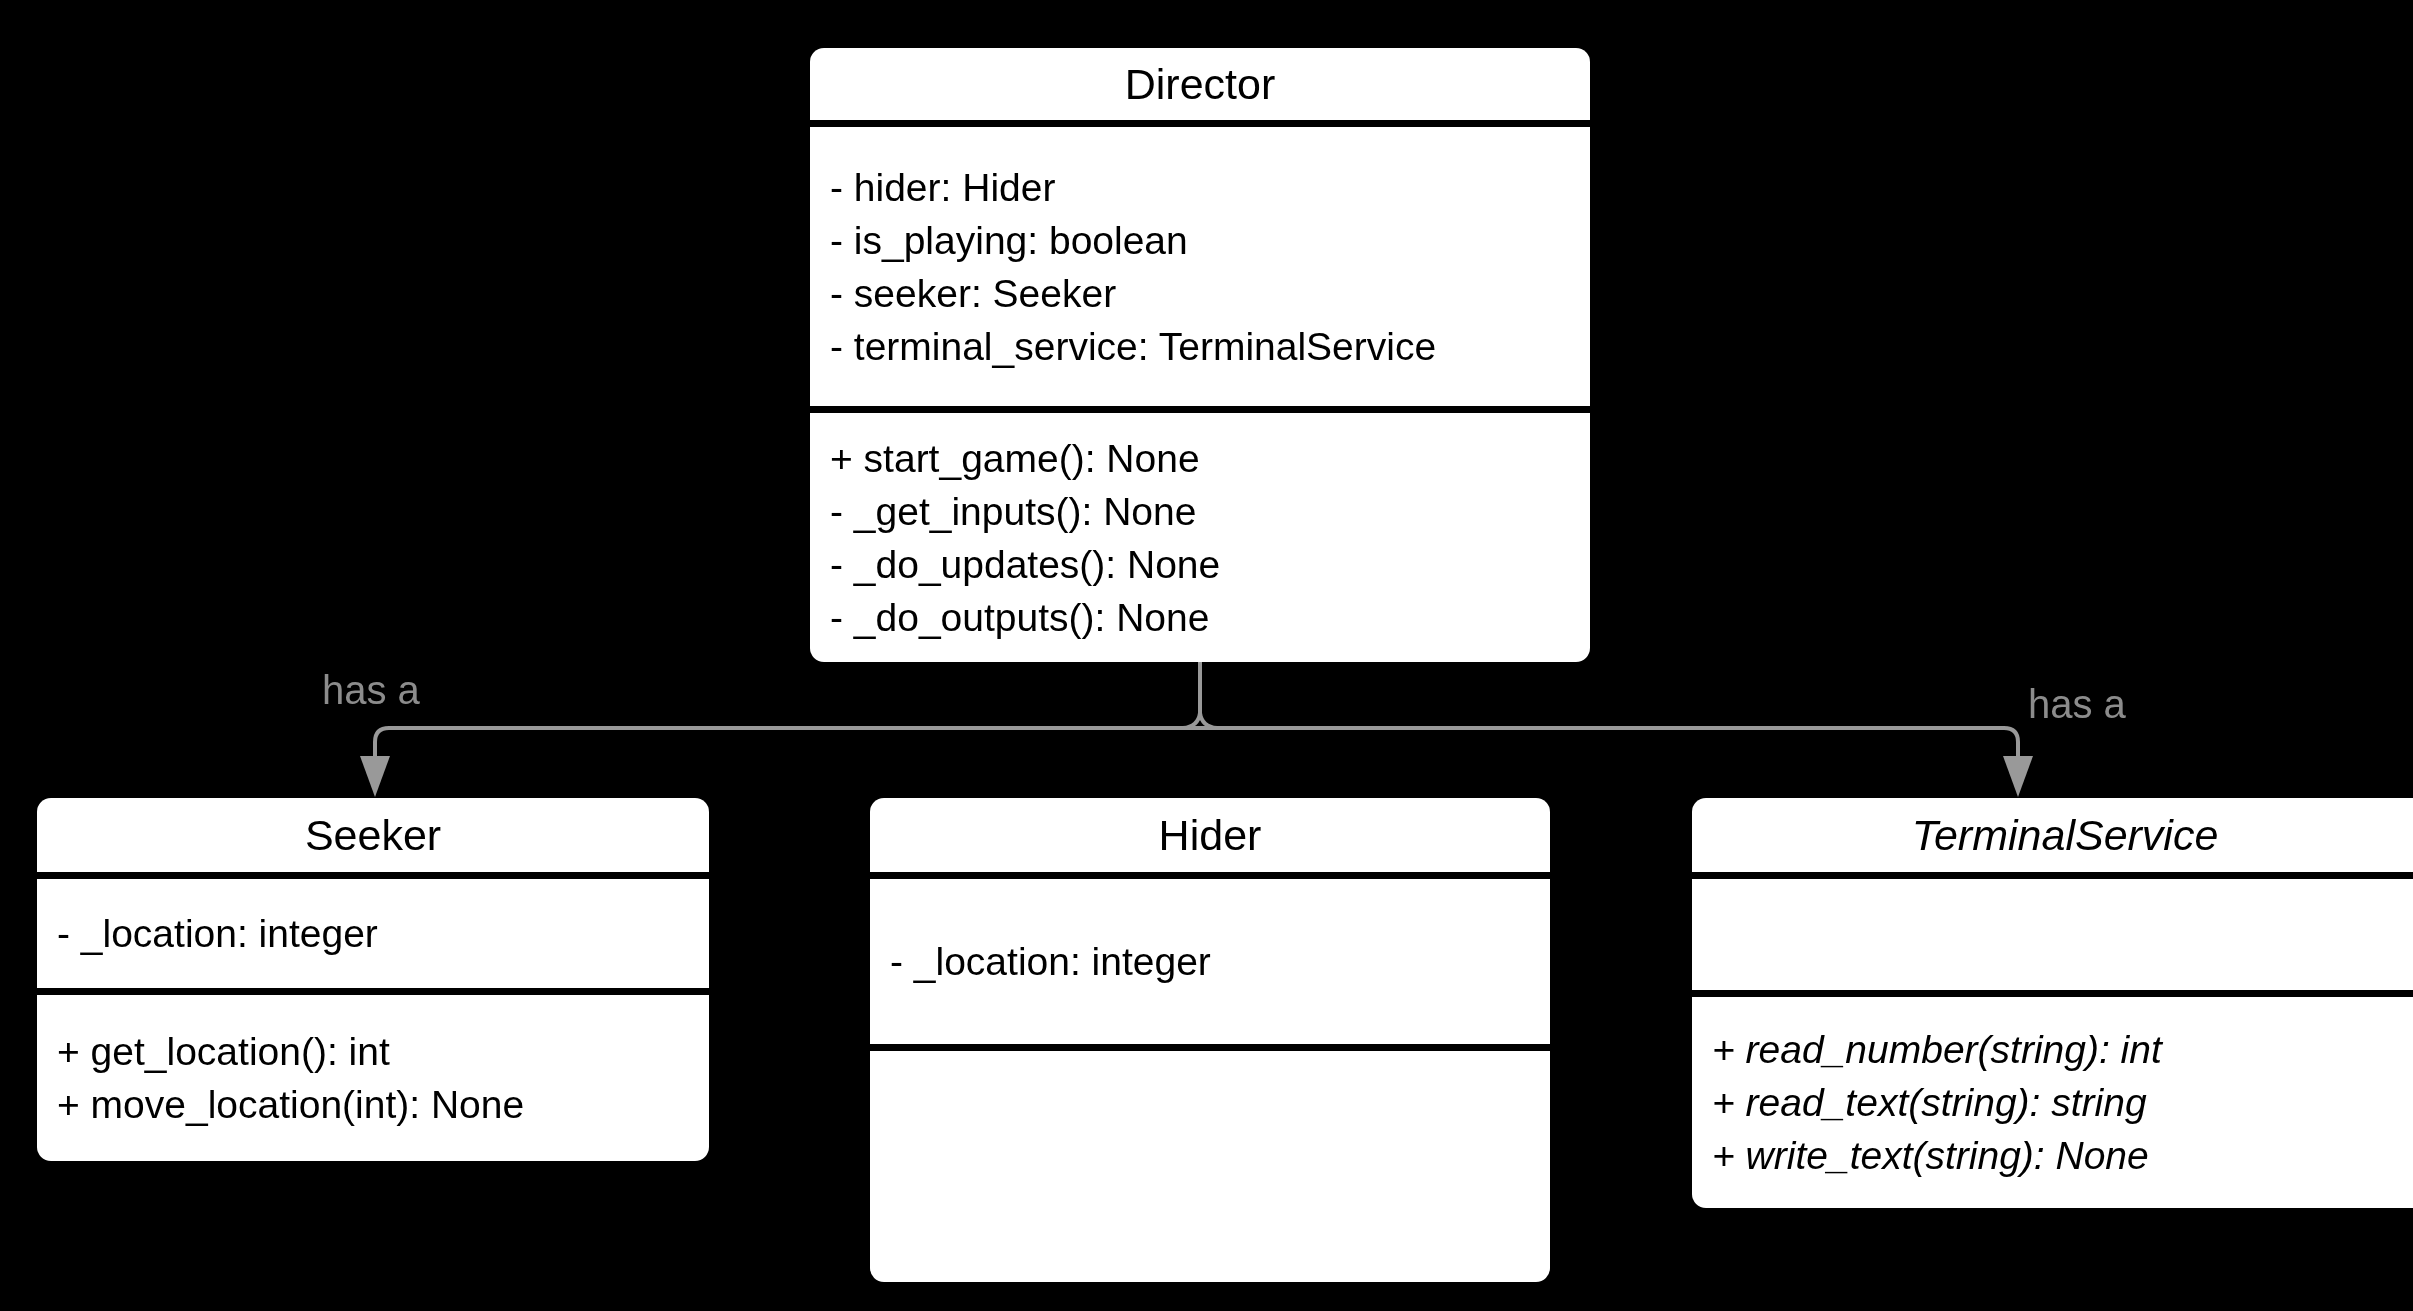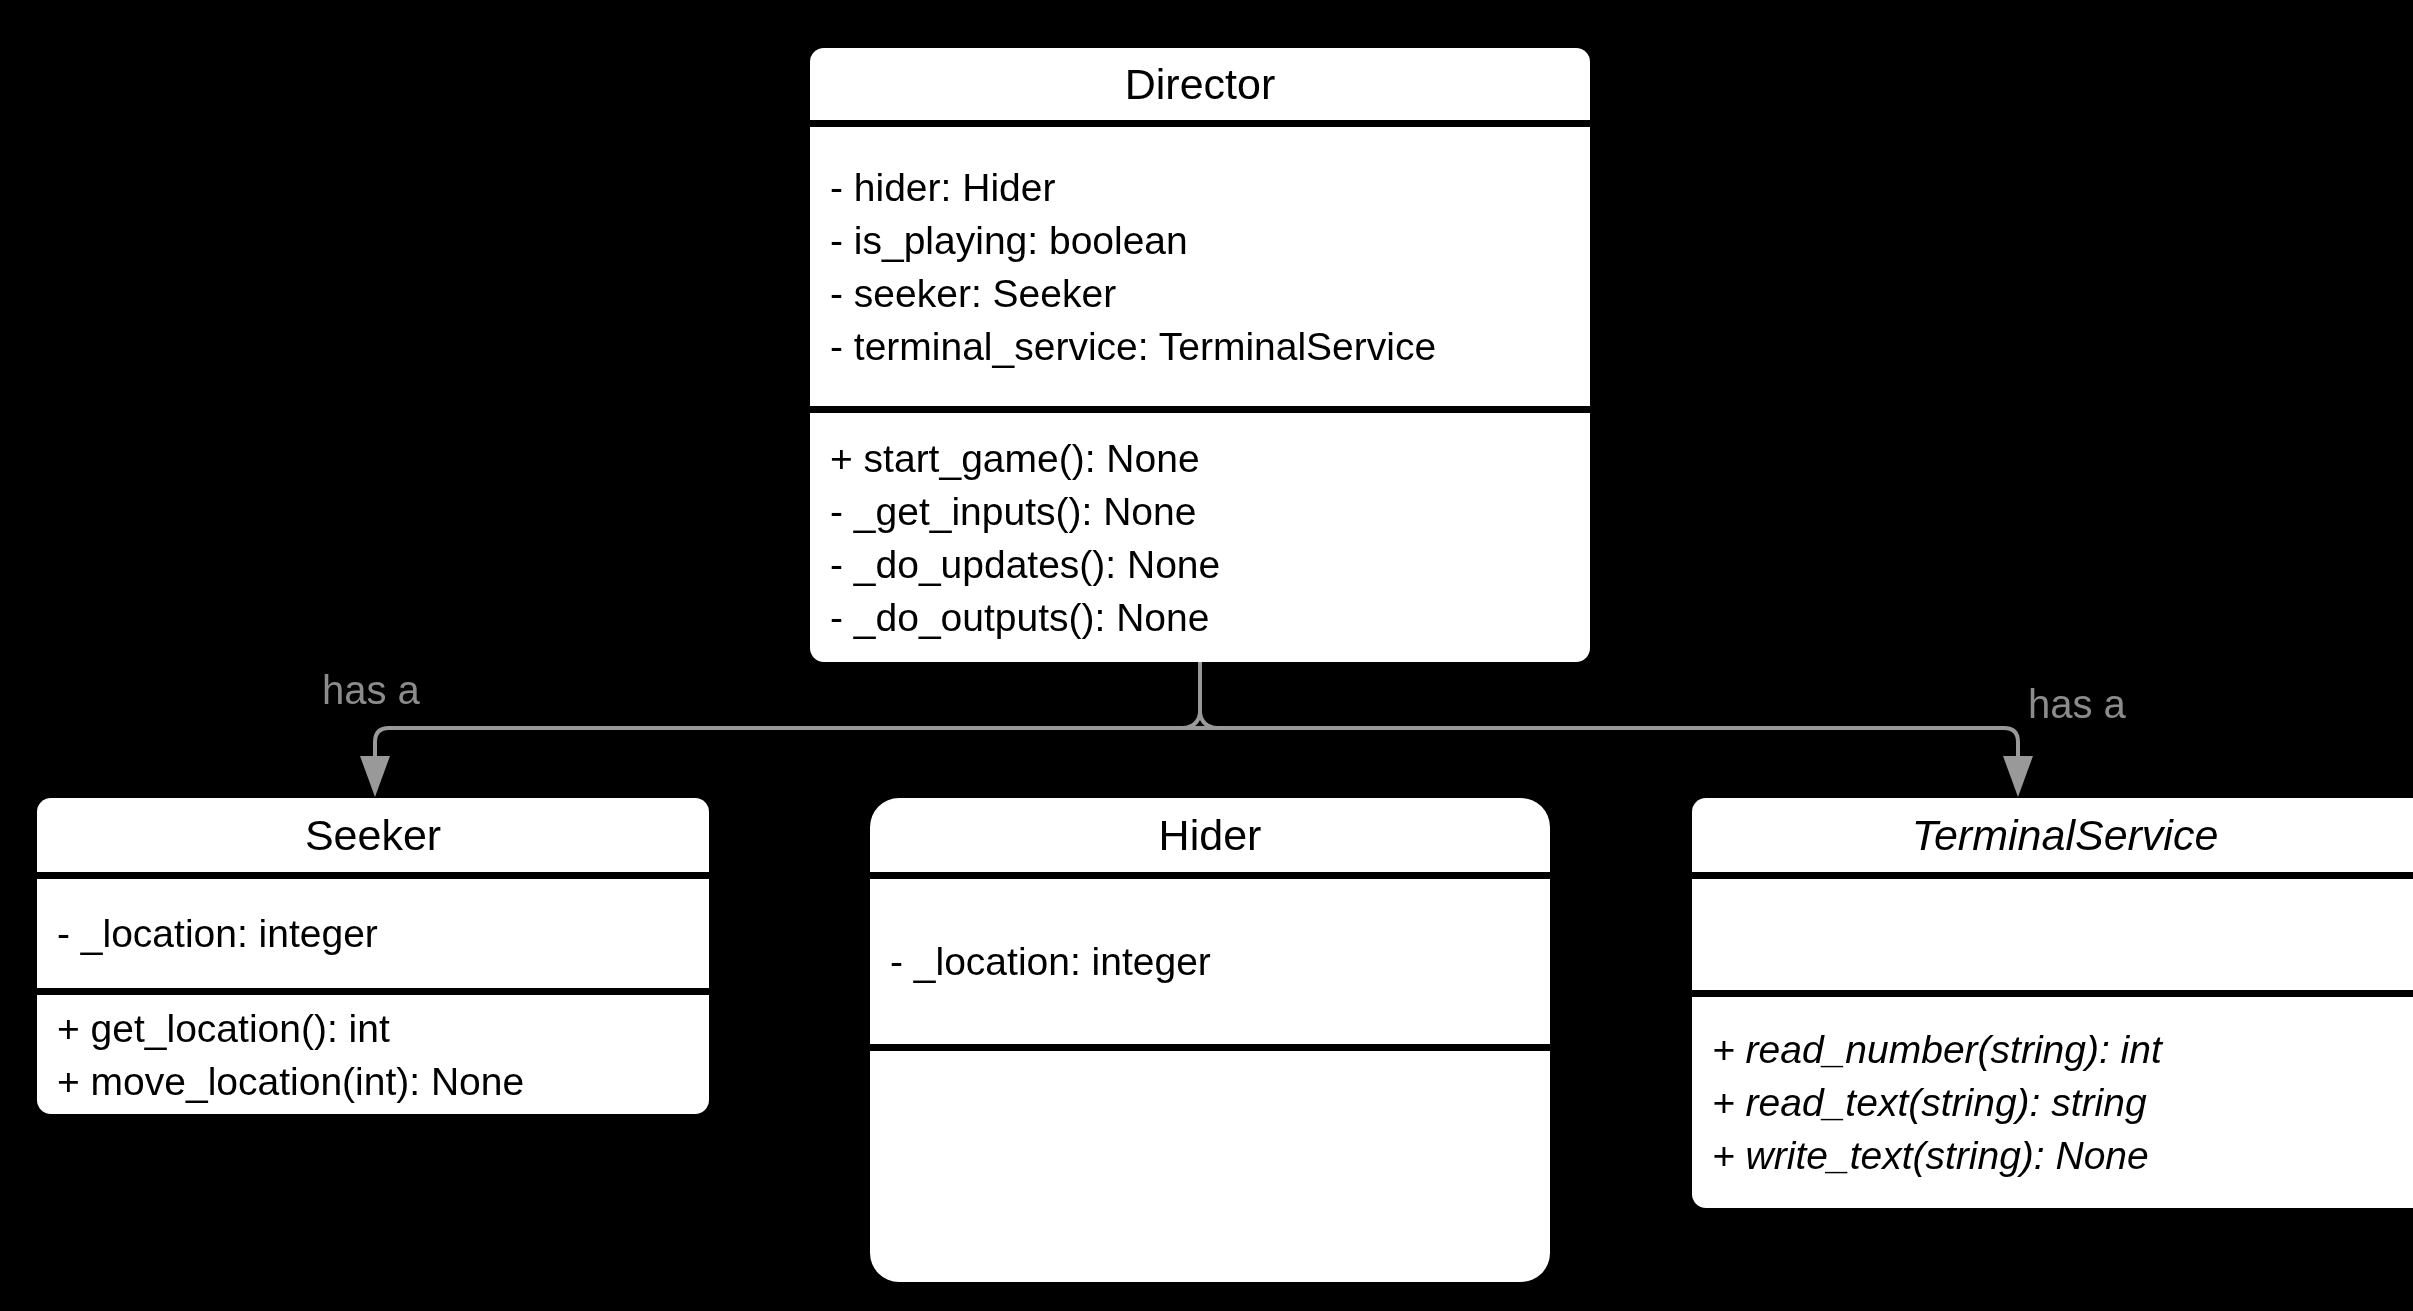--- a/index.html
+++ b/index.html
@@ -96,34 +96,34 @@
   </div>
   <div class="separator"></div>
   <div class="compartment grow">
     <div>+ start_game(): None</div>
     <div>- _get_inputs(): None</div>
     <div>- _do_updates(): None</div>
     <div>- _do_outputs(): None</div>
   </div>
 </div>
 
-<div class="class-box" style="left:37px; top:798px; width:672px; height:316px;">
+<div class="class-box" style="left:37px; top:798px; width:672px; height:363px;">
   <div class="class-title" style="height:74px;">Seeker</div>
   <div class="separator"></div>
   <div class="compartment" style="height:109px;">
     <div>- _location: integer</div>
   </div>
   <div class="separator"></div>
   <div class="compartment grow">
     <div>+ get_location(): int</div>
     <div>+ move_location(int): None</div>
   </div>
 </div>
 
-<div class="class-box" style="left:870px; top:798px; width:680px; height:484px;border-radius:29px;">
+<div class="class-box" style="left:870px; top:798px; width:680px; height:484px;">
   <div class="class-title" style="height:74px;">Hider</div>
   <div class="separator"></div>
   <div class="compartment" style="height:165px;">
     <div>- _location: integer</div>
   </div>
   <div class="separator"></div>
 </div>
 
 <div class="class-box" style="left:1692px; top:798px; width:746px; height:410px;font-style:italic;">
   <div class="class-title" style="height:74px;">TerminalService</div>

